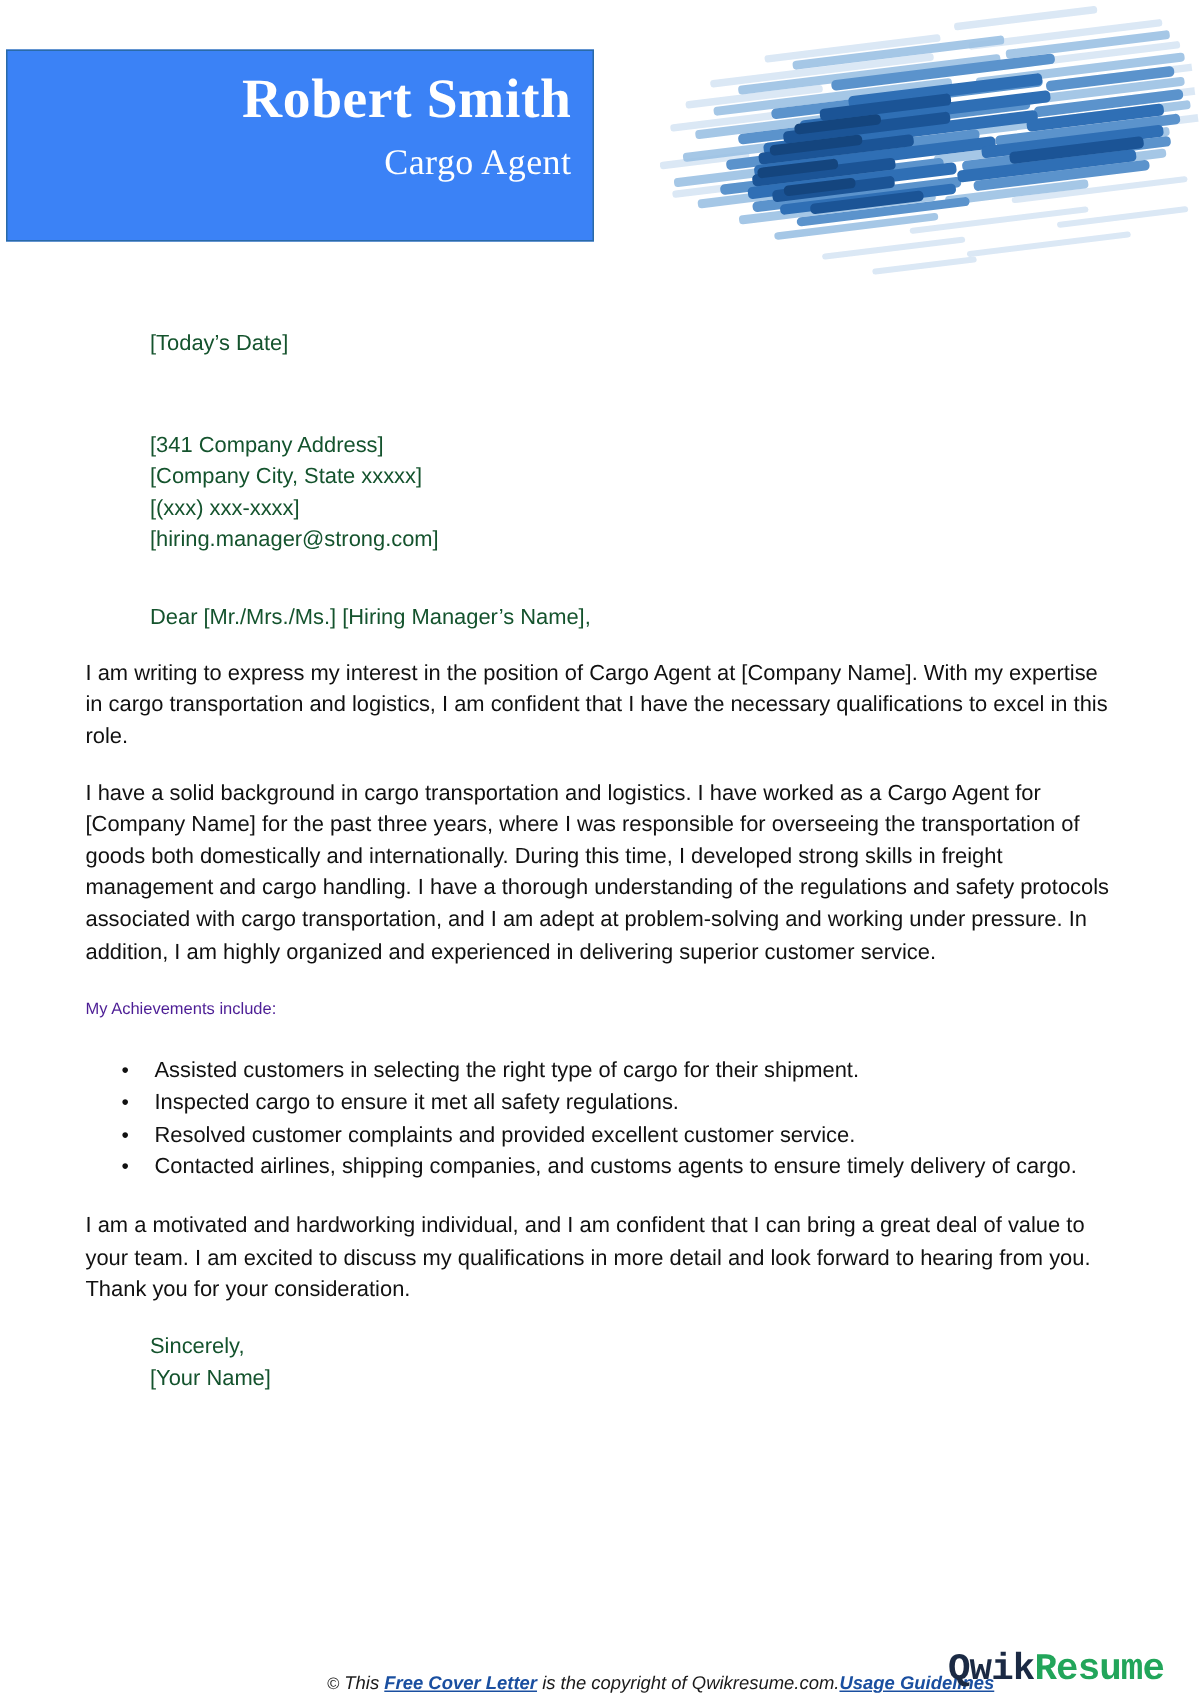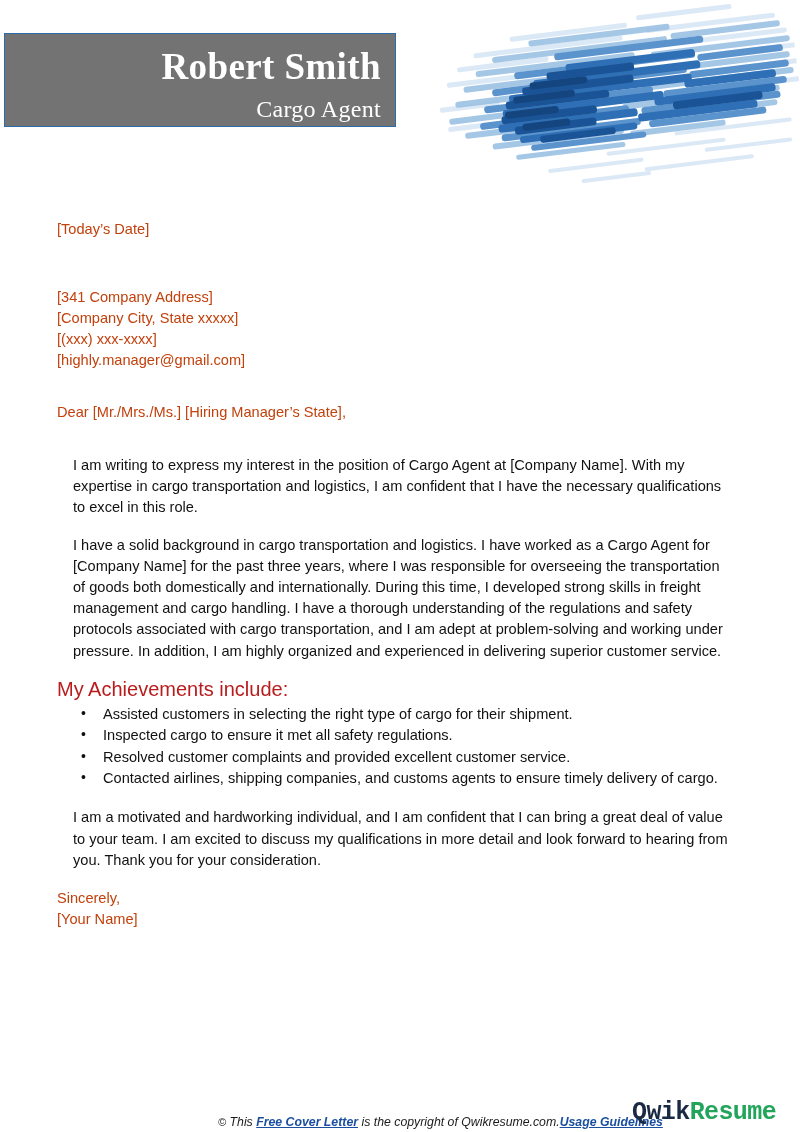--- a/index.html
+++ b/index.html
@@ -30,22 +30,22 @@
     left: 0; top: 0;
     width: 800px;
     height: 200px;
   }
 
   .name-block {
     position: absolute;
     left: 4px;
     top: 33px;
     width: 392px;
-    height: 94px;
-    background: #737373;
+    height: 128px;
+    background: #3b82f6;
     box-sizing: border-box;
     border: 1px solid #2a6aa8;
     text-align: right;
     padding: 8px 14px 0 4px;
   }
   .name-text {
     font-family: "Liberation Serif", serif;
     font-size: 37px;
     font-weight: bold;
     color: #ffffff;
@@ -78,46 +78,47 @@
   .body-wrap {
     position: absolute;
     left: 57px;
     top: 219px;
     width: 690px;
   }
 
   .line {
     font-size: 14.6px;
     line-height: 21px;
-    color: #c2410c;
-    white-space: nowrap;
+    color: #14532d;
+    white-space: nowrap;
+    margin-left: 43px;
   }
 
   .gap-date    { height: 47px; }
   .gap-addr    { height: 31px; }
   .gap-salute  { height: 16px; }
 
   .para {
     font-size: 14.6px;
     line-height: 21.2px;
     color: #111111;
-    margin: 16px;
+    margin: 0;
     text-align: left;
   }
   .para + .para { margin-top: 16px; }
 
   .achv-head {
-    font-size: 20px;
+    font-size: 11px;
     line-height: 21px;
-    color: #b91c1c;
+    color: #4c1d95;
     margin-top: 17px;
   }
 
   .bullets {
-    margin: 4px 0 0 0;
+    margin: 20px 0 0 0;
     padding: 0;
     list-style: none;
   }
   .bullets li {
     position: relative;
     font-size: 14.6px;
     line-height: 21.4px;
     color: #111111;
     padding-left: 46px;
     margin: 0;
@@ -293,26 +294,26 @@
   <div class="body-wrap">
 
     <div class="line">[Today’s Date]</div>
 
     <div class="gap-date"></div>
 
     <div>
       <div class="line">[341 Company Address]</div>
       <div class="line">[Company City, State xxxxx]</div>
       <div class="line">[(xxx) xxx-xxxx]</div>
-      <div class="line">[highly.manager@gmail.com]</div>
+      <div class="line">[hiring.manager@strong.com]</div>
     </div>
 
     <div class="gap-addr"></div>
 
-    <div class="line">Dear [Mr./Mrs./Ms.] [Hiring Manager’s State],</div>
+    <div class="line">Dear [Mr./Mrs./Ms.] [Hiring Manager’s Name],</div>
 
     <div class="gap-salute"></div>
 
     <p class="para">I am writing to express my interest in the position of Cargo Agent at [Company Name]. With my expertise in cargo transportation and logistics, I am confident that I have the necessary qualifications to excel in this role.</p>
     <p class="para">I have a solid background in cargo transportation and logistics. I have worked as a Cargo Agent for [Company Name] for the past three years, where I was responsible for overseeing the transportation of goods both domestically and internationally. During this time, I developed strong skills in freight management and cargo handling. I have a thorough understanding of the regulations and safety protocols associated with cargo transportation, and I am adept at problem-solving and working under pressure. In addition, I am highly organized and experienced in delivering superior customer service.</p>
 
     <div class="achv-head">My Achievements include:</div>
 
     <ul class="bullets">
       <li>Assisted customers in selecting the right type of cargo for their shipment.</li>

